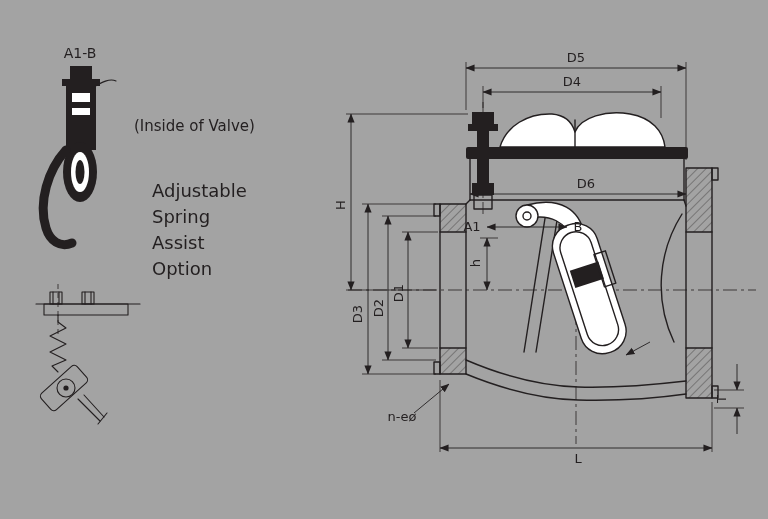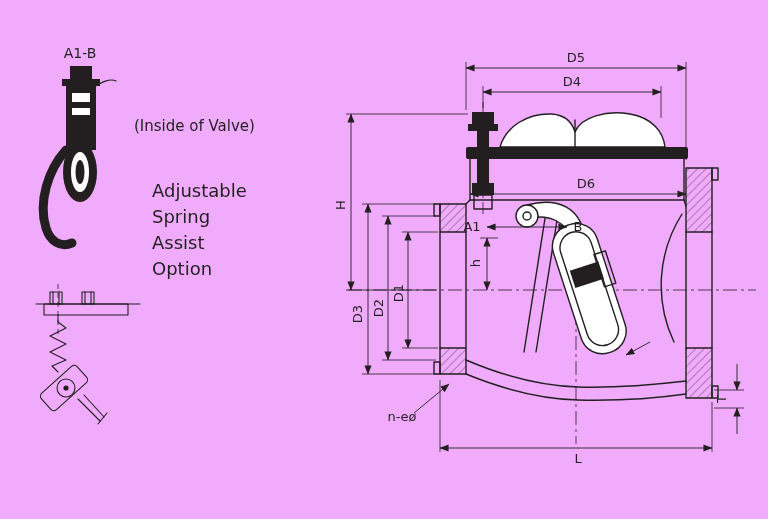--- a/index.html
+++ b/index.html
@@ -1,16 +1,16 @@
 <!DOCTYPE html>
 <html><head>
 <meta charset="utf-8">
 <style>
   html,body{margin:0;padding:0;background:#fff;}
-  .stage{position:relative;width:768px;height:519px;background:#f0abfc;overflow:hidden;
+  .stage{position:relative;width:768px;height:519px;background:#a3a3a3;overflow:hidden;
          font-family:"DejaVu Sans", sans-serif;}
   svg{display:block;}
   text{user-select:none;fill:#231f20;}
   .lbl{font:13px "DejaVu Sans", sans-serif;}
   .note{font:15px "DejaVu Sans", sans-serif;}
   .opt{font:18px "DejaVu Sans", sans-serif;}
   .detail-lbl{font:14px "DejaVu Sans", sans-serif;}
   .dim{stroke:#231f20;stroke-width:0.9;fill:none;}
   .ext{stroke:#231f20;stroke-width:0.8;fill:none;}
   .body-ln{stroke:#231f20;stroke-width:1.4;fill:none;stroke-linejoin:round;stroke-linecap:round;}

